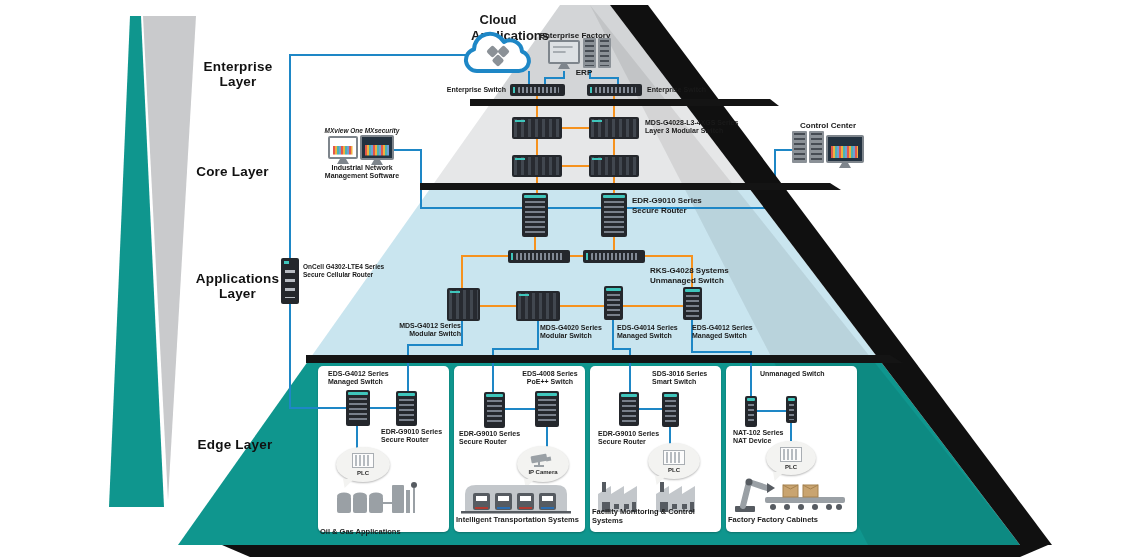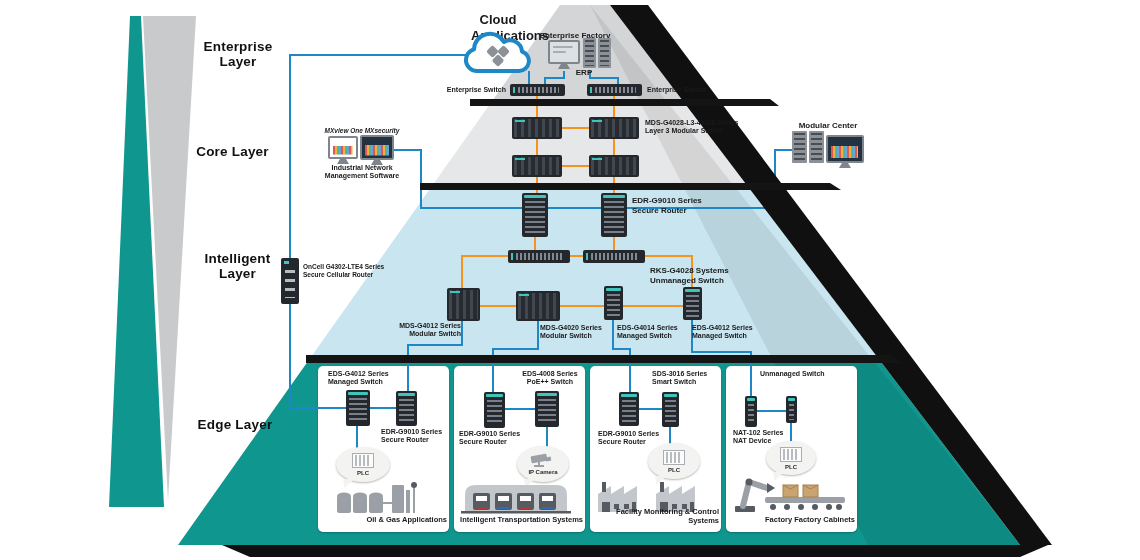--- a/index.html
+++ b/index.html
@@ -36,22 +36,22 @@
       background-size:70% 2px,45% 2px;background-position:3px 4px,3px 9px;background-repeat:no-repeat;}
   
   .lbl{position:absolute;font-weight:700;font-size:7px;line-height:1.2;color:#1a1a1a;}
   .lbl .ln{display:block;}
   .nw{white-space:nowrap;}
   .sz8{font-size:8px;}
   .sz65{font-size:6.5px;}
   .it{font-style:italic;}
   .tc{text-align:center;}
   .tr{text-align:right;}
-  .layer-lbl{position:absolute;font-weight:700;font-size:13.5px;line-height:1.12;color:#111;text-align:center;letter-spacing:.2px;}
-  .caption{position:absolute;font-weight:700;font-size:7.5px;line-height:1.15;color:#1a1a1a;text-align:right;}
+  .layer-lbl{position:absolute;font-weight:700;font-size:13.5px;line-height:1.12;color:#111;text-align:center;letter-spacing:.2px;margin-top:20px;}
+  .caption{position:absolute;font-weight:700;font-size:7.5px;line-height:1.15;color:#1a1a1a;text-align:left;}
   
   .bubble{position:absolute;background:#f3f3f1;border-radius:50%;box-shadow:0 1px 2px rgba(0,0,0,.28);
       display:flex;flex-direction:column;align-items:center;justify-content:center;}
   .bubble::after{content:"";position:absolute;left:7px;bottom:-6px;width:11px;height:9px;background:#f3f3f1;
       clip-path:polygon(0 0,100% 0,15% 100%);}
   .bubble-label{font-weight:700;font-size:6px;color:#2b2b2b;margin-top:2px;}
   .plc-icon{width:20px;height:13px;background:#fcfcfc;border:1px solid #a9aeb3;position:relative;}
   .plc-icon::before{content:"";position:absolute;top:1px;bottom:1px;left:2px;right:2px;
       background:repeating-linear-gradient(90deg,#b6bbc0 0 2px,transparent 2px 4px);}
   .icon{position:absolute;}
@@ -126,21 +126,21 @@
   <svg class="abs" width="1140" height="560">
     <polygon points="610,5 648,5 1052,545 1020,545" fill="#101010"></polygon>
     <polygon points="222,545 1048,545 1020,557 250,557" fill="#101010"></polygon>
     <polygon points="470,99 770,99 779,106 470,106" fill="#141414"></polygon>
     <polygon points="420,183 830,183 841,190 420,190" fill="#141414"></polygon>
     <polygon points="306,355 890,355 903,363 306,363" fill="#141414"></polygon>
   </svg>
 
   <div class="layer-lbl" style="left:193px;top:39px;width:90px;">Enterprise Layer</div>
   <div class="layer-lbl nw" style="left:180px;top:144px;width:105px;">Core Layer</div>
-  <div class="layer-lbl" style="left:185px;top:251px;width:105px;">Intelligent Layer</div>
+  <div class="layer-lbl" style="left:185px;top:251px;width:105px;">Applications Layer</div>
   <div class="layer-lbl nw" style="left:185px;top:417px;width:100px;">Edge Layer</div>
 
   <div class="lbl tc" style="left:471px;top:12px;width:54px;font-size:13px;">Cloud Applications</div>
   <svg class="icon" style="left:462px;top:30px;" width="72" height="48" viewBox="0 0 72 48">
     <path d="M15,41 a11,11 0 0 1 -3,-21.6 A16,16 0 0 1 42,12 a12,12 0 0 1 18,9.5 A10,10 0 0 1 57,41 Z" fill="#fff" stroke="#1E87C6" stroke-width="4" stroke-linejoin="round"></path>
     <g fill="#8b9197">
       <rect x="26" y="17" width="9" height="9" rx="2" transform="rotate(45 30.5 21.5)"></rect>
       <rect x="37" y="17" width="9" height="9" rx="2" transform="rotate(45 41.5 21.5)"></rect>
       <rect x="31.5" y="26" width="9" height="9" rx="2" transform="rotate(45 36 30.5)"></rect>
     </g>
@@ -173,21 +173,21 @@
       <div class="scr chart"></div>
     </div>
   <div class="monitor" style="left:360px;top:135px;width:34px;height:25px;">
       <div class="scr dark"></div>
     </div>
   <div class="lbl tc" style="left:322px;top:164px;width:80px;">
     <span class="ln">Industrial Network</span>
     <span class="ln">Management Software</span>
   </div>
 
-  <div class="lbl tc sz8 nw" style="left:796px;top:121px;width:64px;">Modular Center</div>
+  <div class="lbl tc sz8 nw" style="left:796px;top:121px;width:64px;">Control Center</div>
   <div class="srv" style="left:792px;top:131px;width:15px;height:32px;"></div>
   <div class="srv" style="left:809px;top:131px;width:15px;height:32px;"></div>
   <div class="monitor" style="left:826px;top:135px;width:38px;height:28px;">
       <div class="scr dark"></div>
     </div>
 
   <div class="dev din" style="left:522px;top:193px;width:26px;height:44px;"></div>
   <div class="dev din" style="left:601px;top:193px;width:26px;height:44px;"></div>
   <div class="lbl sz8" style="left:632px;top:196px;">
     <span class="ln nw">EDR-G9010 Series</span>
@@ -251,21 +251,21 @@
         <rect x="20" y="15" width="14" height="17" rx="2"></rect>
       <ellipse cx="43" cy="15" rx="7" ry="3.5"></ellipse>
         <rect x="36" y="15" width="14" height="17" rx="2"></rect>
       <rect x="50" y="21" width="9" height="2"></rect>
       <rect x="59" y="4" width="12" height="28" rx="1"></rect>
       <rect x="73" y="9" width="4" height="23"></rect>
       <rect x="80" y="7" width="2" height="25"></rect>
     </g>
     <circle cx="81" cy="4" r="3" fill="#565b61"></circle>
   </svg>
-  <div class="caption" style="left:320px;top:516px;width:127px;">Oil &amp; Gas Applications</div>
+  <div class="caption" style="left:320px;top:528px;width:127px;">Oil &amp; Gas Applications</div>
 
   <div class="lbl tc" style="left:508px;top:370px;width:84px;">
     <span class="ln nw">EDS-4008 Series</span>
     <span class="ln nw">PoE++ Switch</span>
   </div>
   <div class="dev din" style="left:484px;top:392px;width:21px;height:36px;"></div>
   <div class="dev din" style="left:535px;top:391px;width:24px;height:36px;"></div>
   <div class="lbl" style="left:459px;top:430px;">
     <span class="ln nw">EDR-G9010 Series</span>
     <span class="ln nw">Secure Router</span>

